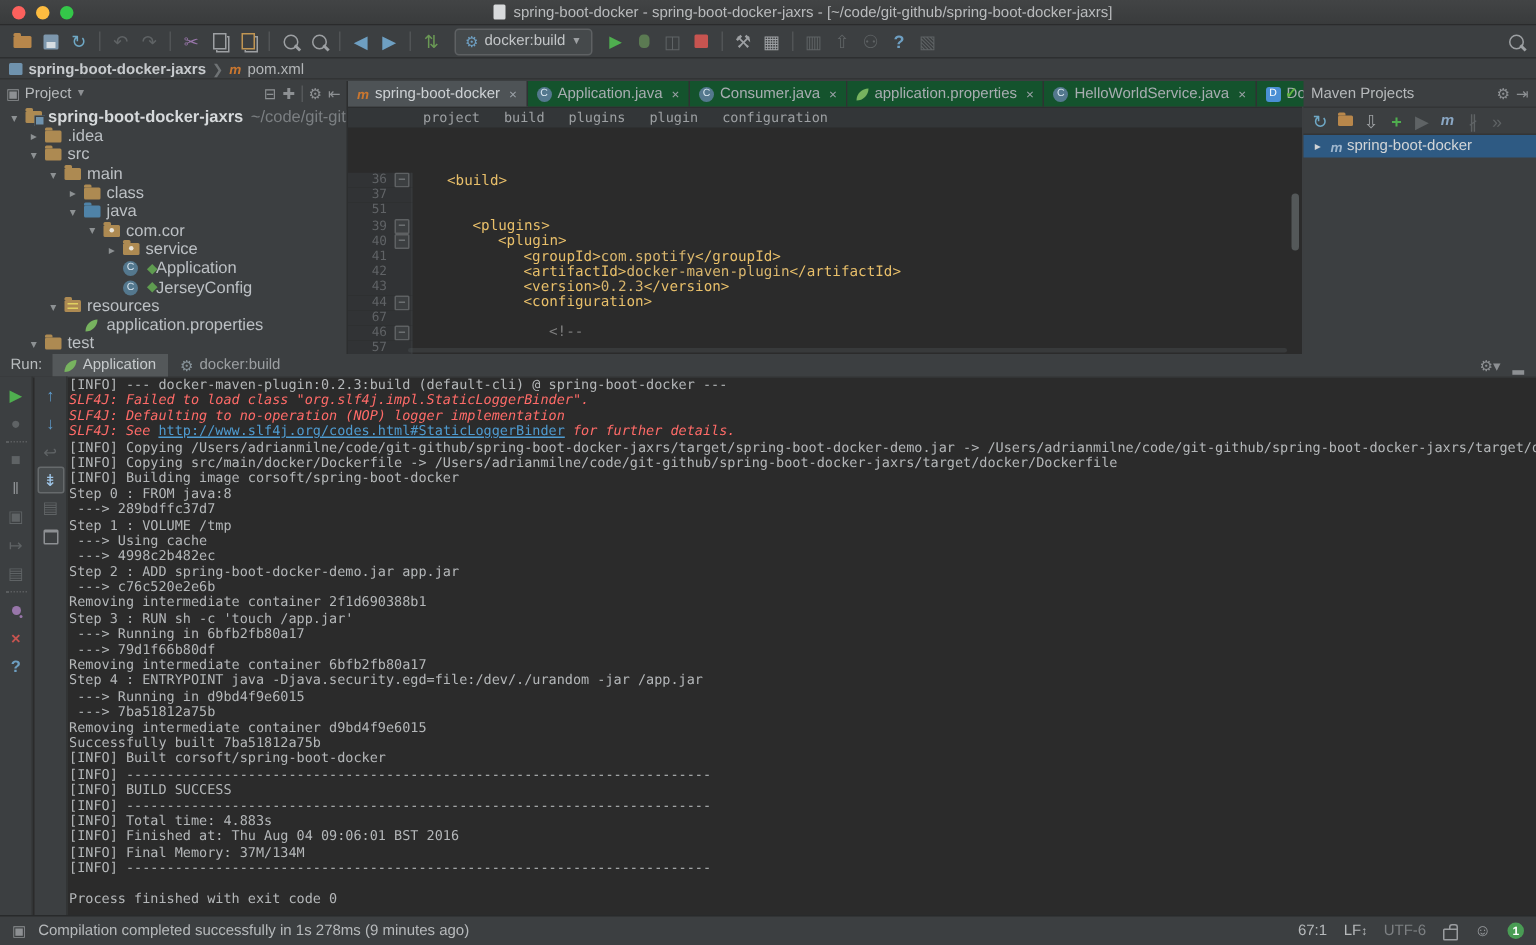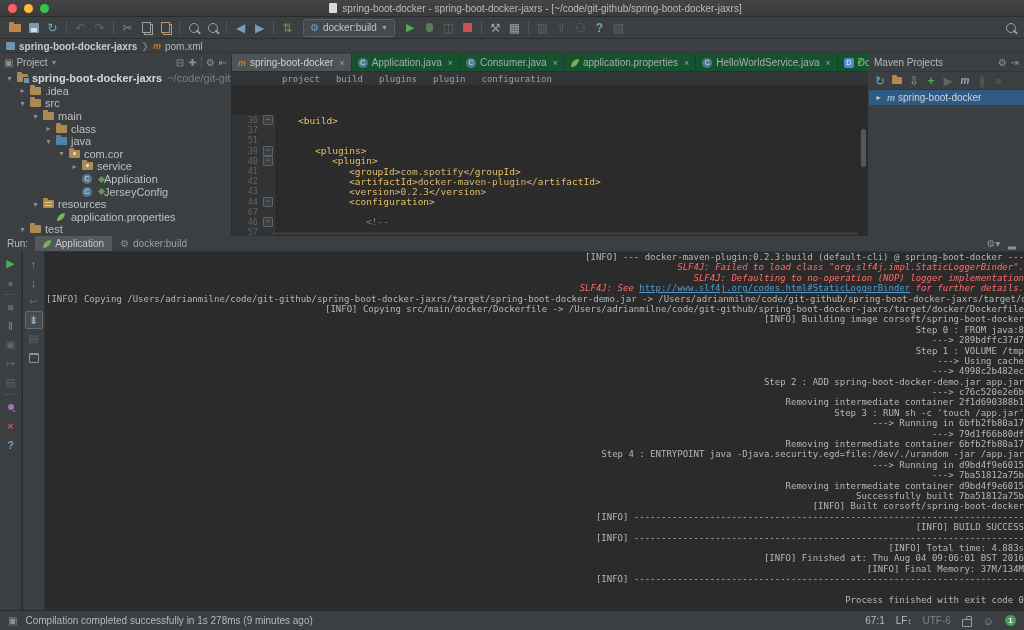--- a/index.html
+++ b/index.html
@@ -100,21 +100,21 @@
   .rtools{position:absolute;top:15px;bottom:0;width:22px;background:#3c3f41;display:flex;flex-direction:column;align-items:center;padding-top:3px;box-sizing:border-box;}
   .rt1{left:0;border-right:1px solid #323435;}
   .rt2{left:23px;border-right:1px solid #323435;}
   .rti{width:18px;height:19px;display:flex;align-items:center;justify-content:center;font-size:11px;color:#8d9093;flex:none;}
   .rti.grn{color:#4fae4f;} .rti.blu{color:#5e9ccd;} .rti.red{color:#c75450;font-weight:bold;} .rti.dim{color:#5f6365;}
   .rti.selbox{border:1px solid #666a6c;background:#474b4d;border-radius:2px;height:16px;width:16px;color:#9fc6e8;}
   .rsep{width:14px;border-top:1px dotted #5a5d5f;margin:2px 0;}
   .trashic{width:8px;height:7px;border:1px solid #8d9093;border-top:2px solid #8d9093;border-radius:1px;}
   .pinic{width:6px;height:6px;background:#9876aa;border-radius:50%;box-shadow:3px 4px 0 -2px #9876aa;}
   .console{position:absolute;left:46px;top:16px;right:0;bottom:0;overflow:hidden;
-           font-family:"DejaVu Sans Mono",monospace;font-size:9px;line-height:10.4px;white-space:pre;color:#b4b7b9;text-align:right;}
+           font-family:"DejaVu Sans Mono",monospace;font-size:9px;line-height:10.4px;white-space:pre;color:#b4b7b9;}
   .cline{height:10.4px;}
   .out{color:#b4b7b9;} .err{color:#ff6b68;font-style:italic;} .lnk{color:#4f9bd0;text-decoration:underline;}
   
   .statusbar{left:0;top:610px;width:1024px;height:20px;background:#3c3f41;border-top:1px solid #282a2b;
              display:flex;align-items:center;font-size:10px;color:#b6b9bb;padding:0 8px;box-sizing:border-box;}
   .sbleft{display:flex;align-items:center;gap:8px;}
   .sbright{margin-left:auto;display:flex;align-items:center;gap:11px;}
   .sbdim{color:#7d8083;}
   .lockic{width:8px;height:6px;border:1px solid #9a9da0;border-radius:1px;position:relative;margin-top:4px;}
   .lockic::before{content:'';position:absolute;top:-4px;left:3px;width:4px;height:3px;border:1px solid #9a9da0;border-bottom:none;border-radius:2px 2px 0 0;}

